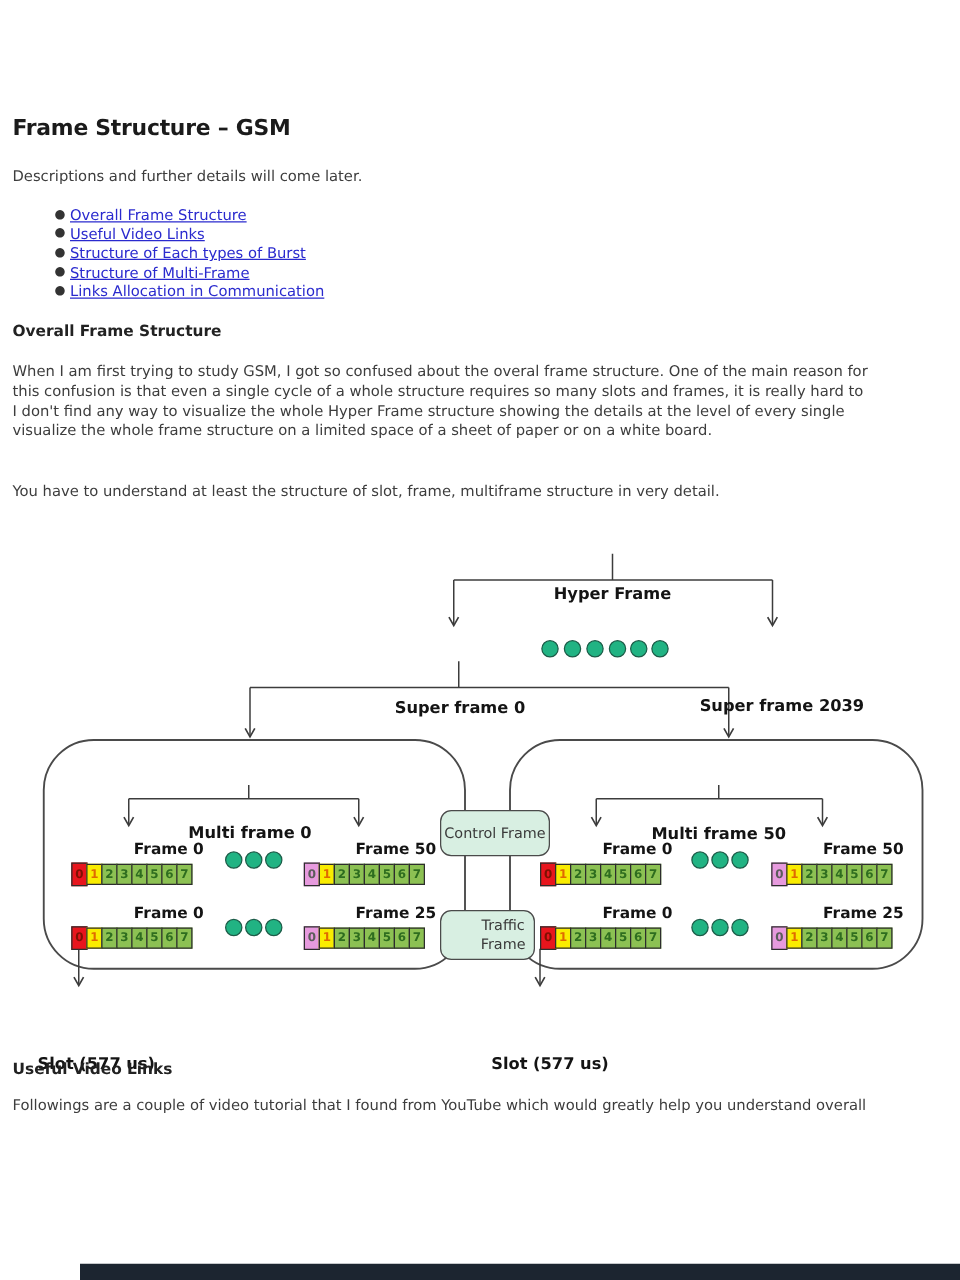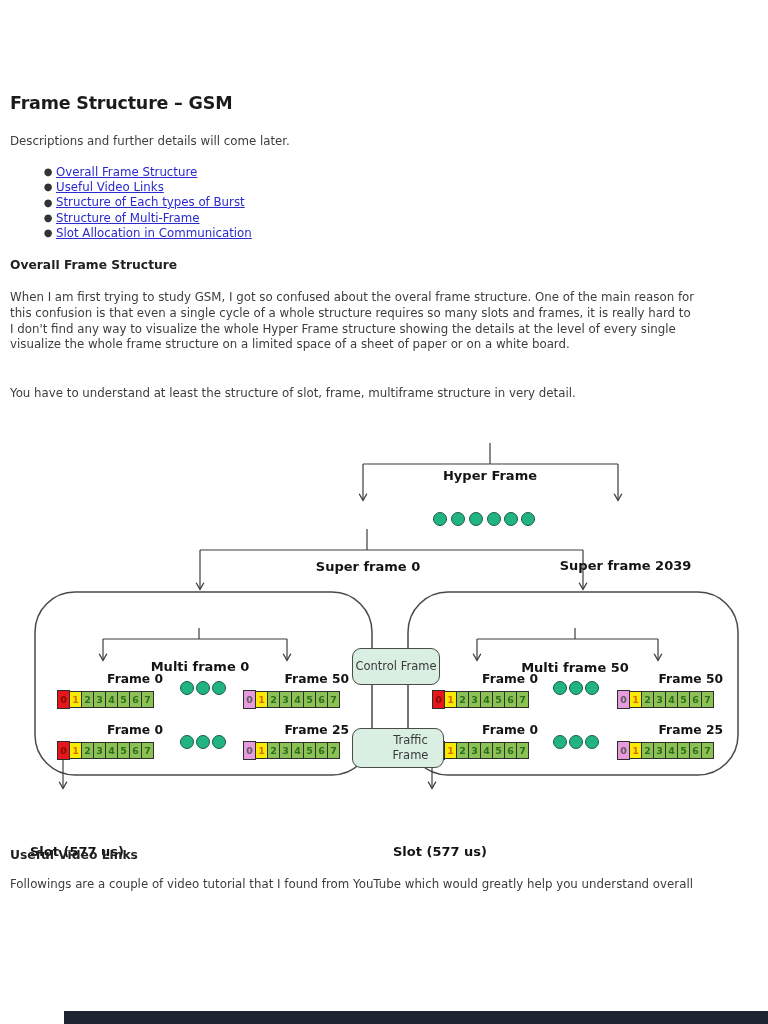--- a/index.html
+++ b/index.html
@@ -64,21 +64,21 @@
   <div class="toc-row">
     <span class="toc-bullet">●</span>
     <a class="toc-link">Structure of Each types of Burst</a>
   </div>
   <div class="toc-row">
     <span class="toc-bullet">●</span>
     <a class="toc-link">Structure of Multi-Frame</a>
   </div>
   <div class="toc-row">
     <span class="toc-bullet">●</span>
-    <a class="toc-link">Slot Allocation in Communication</a>
+    <a class="toc-link">Links Allocation in Communication</a>
   </div>
 </div>
 
 <div class="abs sec-head nowrap" style="left:10px;top:258px;">Overall Frame Structure</div>
 
 <div class="abs body-text para" style="left:10px;top:290px;">
   <div>When I am first trying to study GSM, I got so confused about the overal frame structure. One of the main reason for</div>
   <div>this confusion is that even a single cycle of a whole structure requires so many slots and frames, it is really hard to</div>
   <div>I don't find any way to visualize the whole Hyper Frame structure showing the details at the level of every single</div>
   <div>visualize the whole frame structure on a limited space of a sheet of paper or on a white board.</div>
@@ -247,21 +247,21 @@
     <span class="cell yellow">1</span>
     <span class="cell green">2</span>
     <span class="cell green">3</span>
     <span class="cell green">4</span>
     <span class="cell green">5</span>
     <span class="cell green">6</span>
     <span class="cell green">7</span>
   </div>
 
 <div class="abs mintbox" style="left:352px;top:648px;width:88px;height:37px;">Control Frame</div>
-<div class="abs mintbox" style="left:352px;top:728px;width:92px;height:40px;padding-left:25px;">Traffic Frame</div>
+<div class="abs mintbox" style="left:352px;top:728px;width:76px;height:40px;padding-left:25px;">Traffic Frame</div>
 
 <div class="abs dlabel" style="left:30px;top:796px;">Slot (577 us)</div>
 <div class="abs dlabel" style="left:393px;top:796px;">Slot (577 us)</div>
 
 <div class="abs sec-head nowrap" style="left:10px;top:848px;">Useful Video Links</div>
 <div class="abs body-text nowrap" style="left:10px;top:877px;">Followings are a couple of video tutorial that I found from YouTube which would greatly help you understand overall</div>
 
 <div class="abs bottom-bar" style="left:64px;top:1011px;width:704px;height:13px;"></div>
 
 </body></html>

